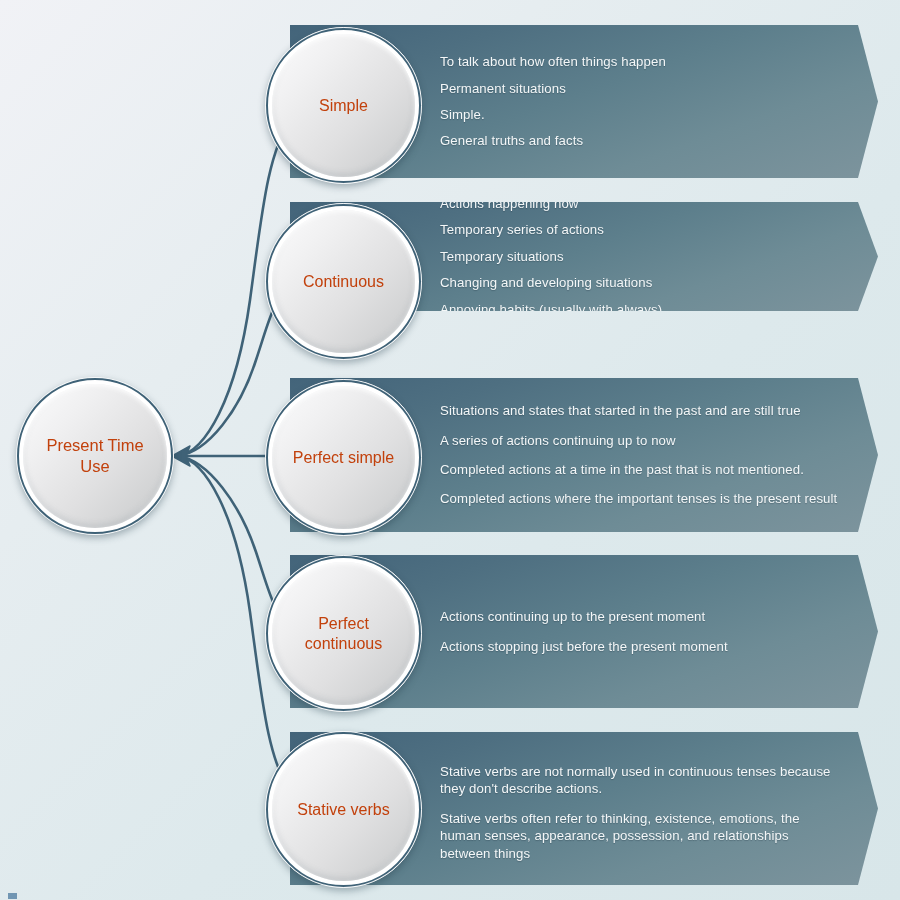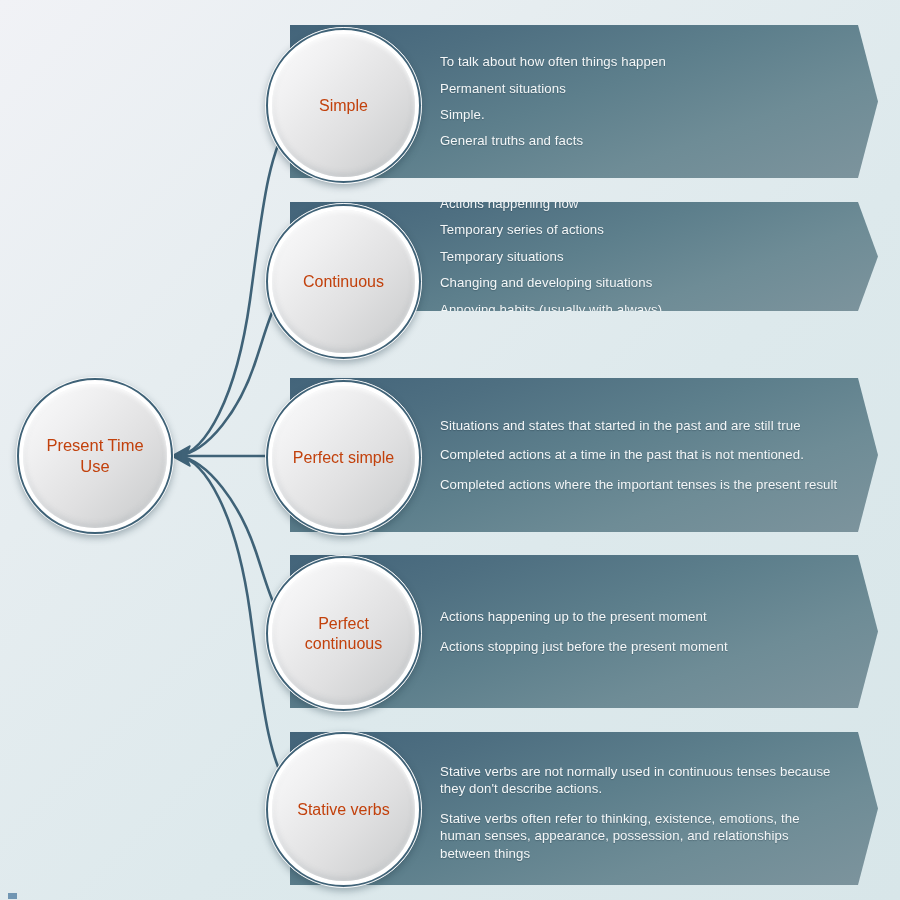--- a/index.html
+++ b/index.html
@@ -129,26 +129,27 @@
   <div class="banner" style="top:202px;height:109px;">
     <div class="banner-line">Actions happening now</div>
     <div class="banner-line">Temporary series of actions</div>
     <div class="banner-line">Temporary situations</div>
     <div class="banner-line">Changing and developing situations</div>
     <div class="banner-line">Annoying habits (usually with always)</div>
   </div>
 
   <div class="banner tight" style="top:378px;height:154px;">
     <div class="banner-line">Situations and states that started in the past and are still true</div>
+    <div class="banner-line">A series of actions continuing up to now</div>
     <div class="banner-line">Completed actions at a time in the past that is not mentioned.</div>
     <div class="banner-line">Completed actions where the important tenses is the present result</div>
   </div>
 
   <div class="banner tight" style="top:555px;height:153px;">
-    <div class="banner-line">Actions happening up to the present moment</div>
+    <div class="banner-line">Actions continuing up to the present moment</div>
     <div class="banner-line">Actions stopping just before the present moment</div>
   </div>
 
   <div class="banner tight" style="top:732px;height:153px;">
     <div class="banner-line" style="max-width:400px;margin-top:8px;">Stative verbs are not normally used in continuous tenses because they don't describe actions.</div>
     <div class="banner-line" style="max-width:372px;">Stative verbs often refer to thinking, existence, emotions, the human senses, appearance, possession, and relationships between things</div>
   </div>
 
   <div class="node root">
     <div class="inner"></div>

